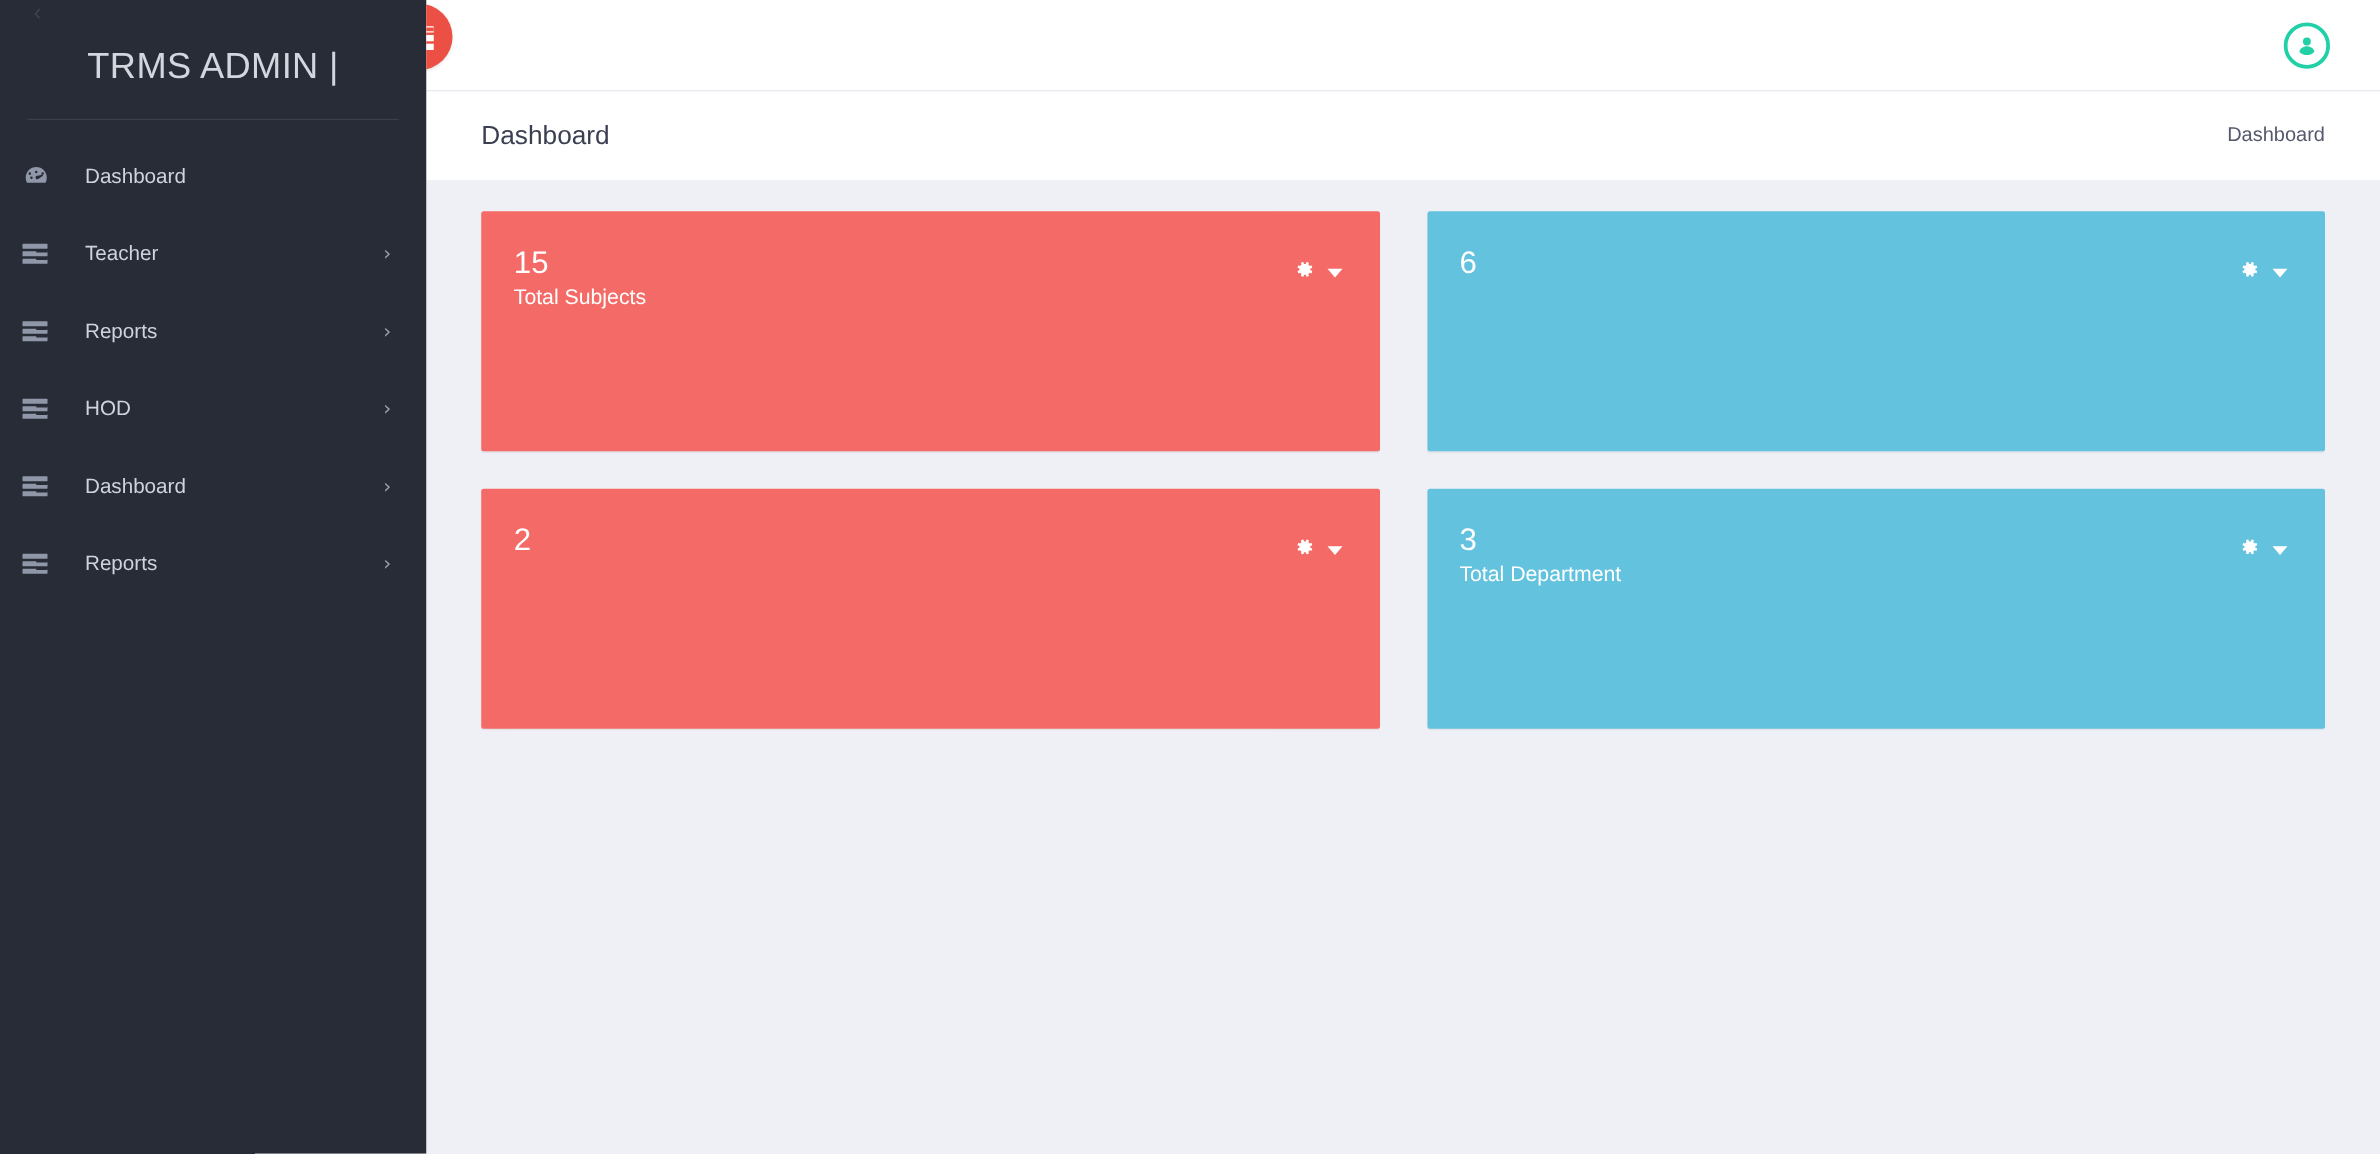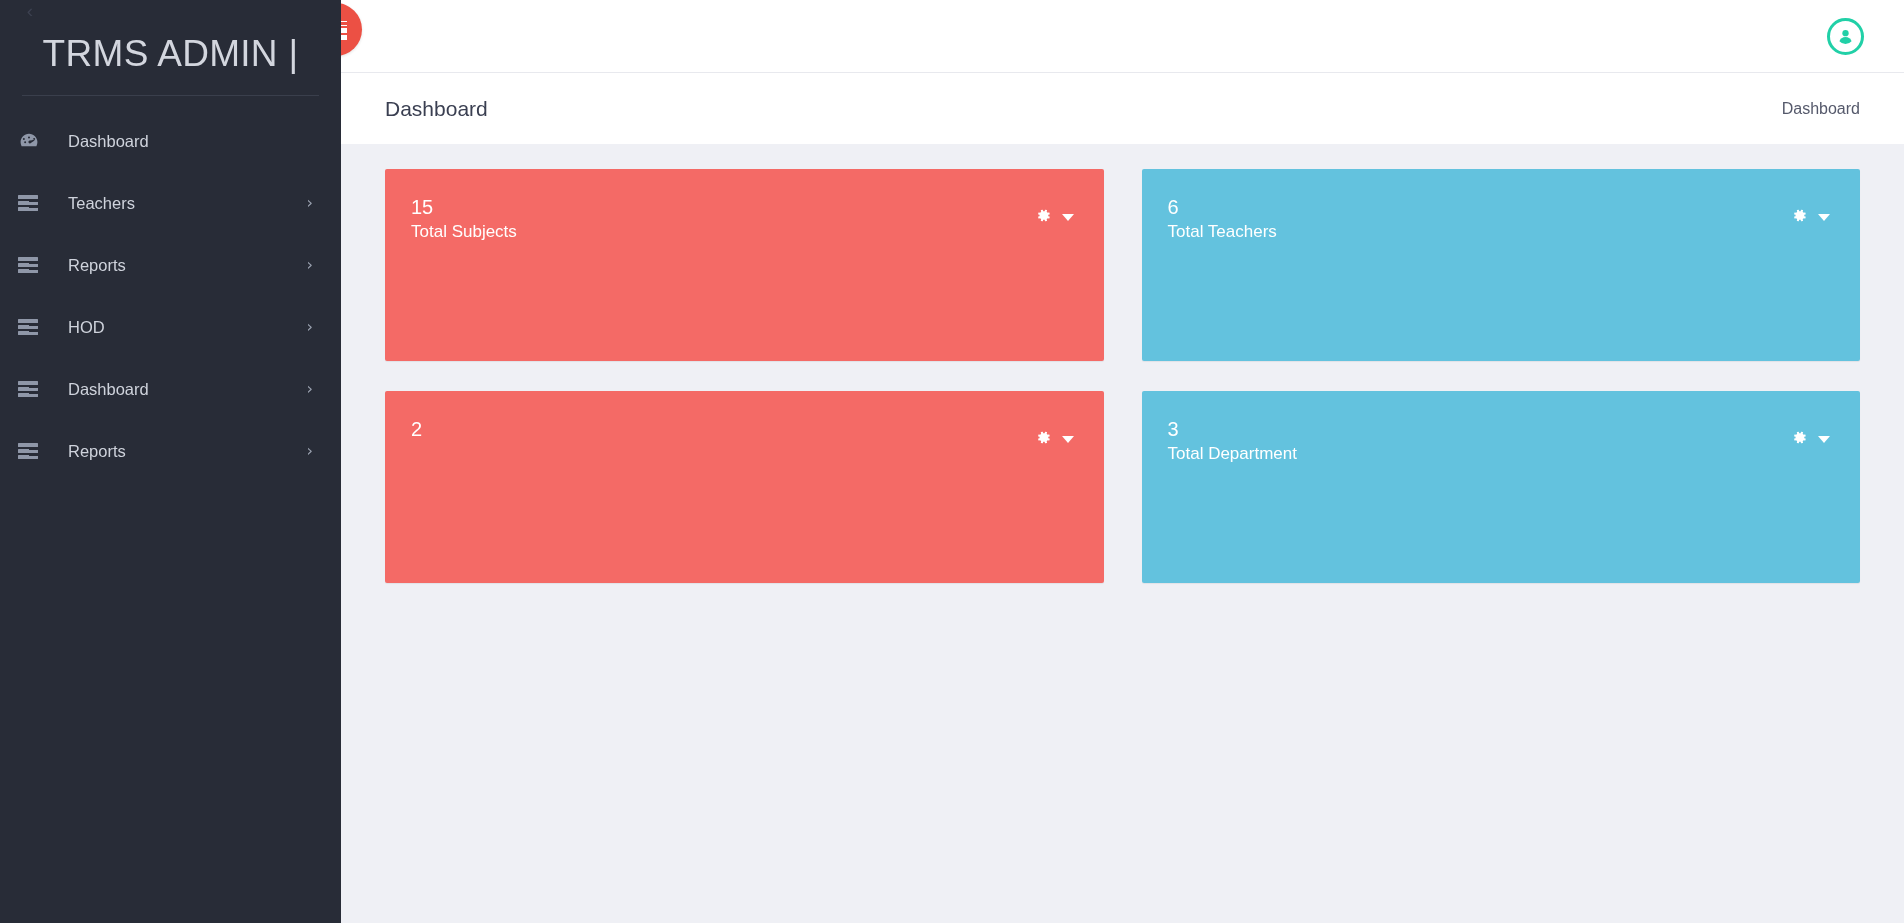--- a/index.html
+++ b/index.html
@@ -42,21 +42,21 @@
   }
   .brand {
     height: 95px;
     display: flex;
     align-items: center;
     justify-content: center;
     padding-top: 12px;
   }
   .brand-text {
     color: #d3d6de;
-    font-size: 37px;
+    font-size: 29px;
     font-weight: 400;
     letter-spacing: 0.3px;
     white-space: nowrap;
   }
   .brand-divider {
     height: 1px;
     background: #3a3f4c;
     margin: 0 22px 14px 22px;
   }
   .nav-list { list-style: none; }
@@ -187,21 +187,21 @@
     height: 192px;
     border-radius: 2px;
     padding: 26px 24px 0 26px;
     color: #ffffff;
     cursor: pointer;
     box-shadow: 0 1px 1px rgba(0,0,0,0.06);
   }
   .stat-card.red  { background: #f46a66; }
   .stat-card.blue { background: #63c2de; }
   .stat-value {
-    font-size: 20px;
+    font-size: 25px;
     font-weight: 400;
     line-height: 1.25;
     color: #ffffff;
   }
   .stat-label {
     font-size: 17px;
     font-weight: 400;
     line-height: 1.4;
     color: #ffffff;
     margin-top: 0;
@@ -252,21 +252,21 @@
       <li class="nav-item">
         <span class="nav-icon">
           <span class="ic-bars">
               <i></i>
               <i></i>
               <i></i>
               <i></i>
               <i></i>
             </span>
         </span>
-        <span class="nav-label">Teachers</span>
+        <span class="nav-label">Teacher</span>
         <span class="nav-caret">›</span>
       </li>
 
       <li class="nav-item">
         <span class="nav-icon">
           <span class="ic-bars">
               <i></i>
               <i></i>
               <i></i>
               <i></i>
@@ -360,21 +360,20 @@
                 <path d="M12 8.2a3.8 3.8 0 1 0 0 7.6 3.8 3.8 0 0 0 0-7.6zm0 5.9a2.1 2.1 0 1 1 0-4.2 2.1 2.1 0 0 1 0 4.2z"></path>
                 <path d="M20.4 13.5l-1.7-.5a6.9 6.9 0 0 0 0-2l1.7-.5a.6.6 0 0 0 .4-.7l-.5-1.8a.6.6 0 0 0-.7-.4l-1.7.5a7 7 0 0 0-1.4-1.4l.5-1.7a.6.6 0 0 0-.4-.7l-1.8-.5a.6.6 0 0 0-.7.4l-.5 1.7a6.9 6.9 0 0 0-2 0l-.5-1.7a.6.6 0 0 0-.7-.4l-1.8.5a.6.6 0 0 0-.4.7l.5 1.7A7 7 0 0 0 7.3 8.1l-1.7-.5a.6.6 0 0 0-.7.4l-.5 1.8a.6.6 0 0 0 .4.7l1.7.5a6.9 6.9 0 0 0 0 2l-1.7.5a.6.6 0 0 0-.4.7l.5 1.8a.6.6 0 0 0 .7.4l1.7-.5a7 7 0 0 0 1.4 1.4l-.5 1.7a.6.6 0 0 0 .4.7l1.8.5a.6.6 0 0 0 .7-.4l.5-1.7a6.9 6.9 0 0 0 2 0l.5 1.7a.6.6 0 0 0 .7.4l1.8-.5a.6.6 0 0 0 .4-.7l-.5-1.7a7 7 0 0 0 1.4-1.4l1.7.5a.6.6 0 0 0 .7-.4l.5-1.8a.6.6 0 0 0-.4-.7z"></path>
               </svg>
             </span>
             <span class="caret"></span>
           </div>
         </div>
 
         <div class="stat-card blue">
           <div class="stat-value">6</div>
-          <div class="stat-label">Total Teachers</div>
           <div class="card-menu">
             <span class="gear">
               <svg width="17" height="17" viewBox="0 0 24 24" fill="#ffffff" aria-hidden="true">
                 <path d="M12 8.2a3.8 3.8 0 1 0 0 7.6 3.8 3.8 0 0 0 0-7.6zm0 5.9a2.1 2.1 0 1 1 0-4.2 2.1 2.1 0 0 1 0 4.2z"></path>
                 <path d="M20.4 13.5l-1.7-.5a6.9 6.9 0 0 0 0-2l1.7-.5a.6.6 0 0 0 .4-.7l-.5-1.8a.6.6 0 0 0-.7-.4l-1.7.5a7 7 0 0 0-1.4-1.4l.5-1.7a.6.6 0 0 0-.4-.7l-1.8-.5a.6.6 0 0 0-.7.4l-.5 1.7a6.9 6.9 0 0 0-2 0l-.5-1.7a.6.6 0 0 0-.7-.4l-1.8.5a.6.6 0 0 0-.4.7l.5 1.7A7 7 0 0 0 7.3 8.1l-1.7-.5a.6.6 0 0 0-.7.4l-.5 1.8a.6.6 0 0 0 .4.7l1.7.5a6.9 6.9 0 0 0 0 2l-1.7.5a.6.6 0 0 0-.4.7l.5 1.8a.6.6 0 0 0 .7.4l1.7-.5a7 7 0 0 0 1.4 1.4l-.5 1.7a.6.6 0 0 0 .4.7l1.8.5a.6.6 0 0 0 .7-.4l.5-1.7a6.9 6.9 0 0 0 2 0l.5 1.7a.6.6 0 0 0 .7.4l1.8-.5a.6.6 0 0 0 .4-.7l-.5-1.7a7 7 0 0 0 1.4-1.4l1.7.5a.6.6 0 0 0 .7-.4l.5-1.8a.6.6 0 0 0-.4-.7z"></path>
               </svg>
             </span>
             <span class="caret"></span>
           </div>
         </div>

